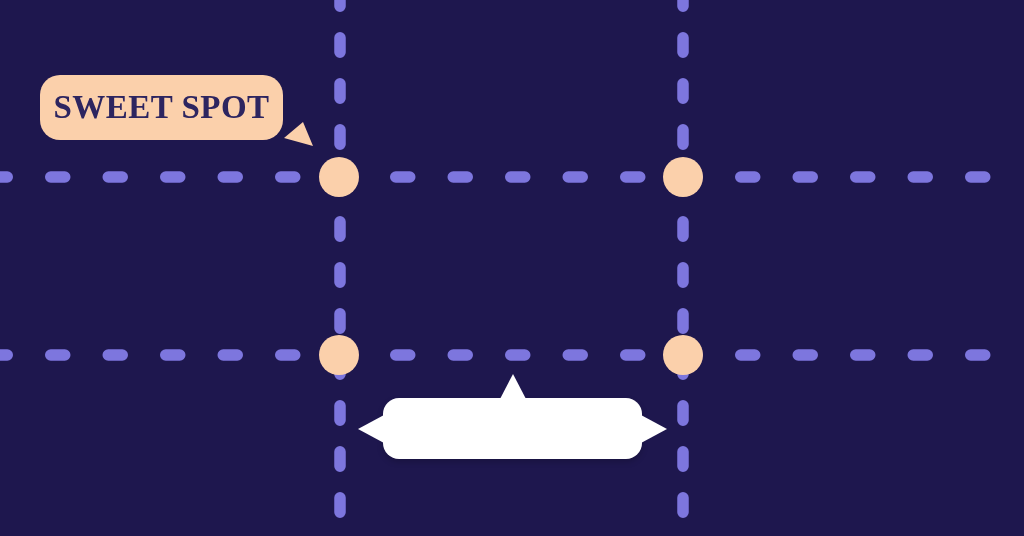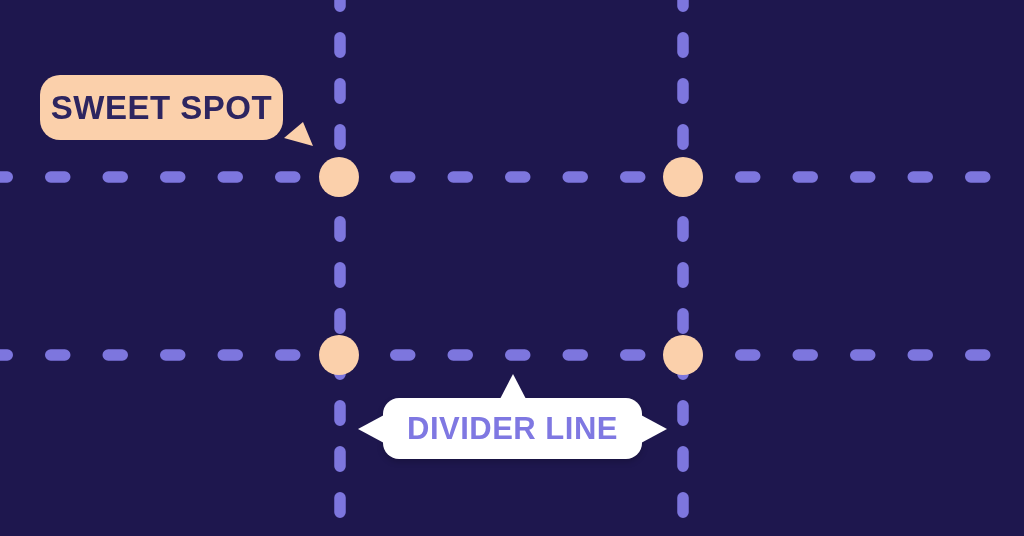--- a/index.html
+++ b/index.html
@@ -40,20 +40,21 @@
   }
 
   .sweet-label {
     left: 40px; top: 75px;
     width: 243px; height: 65px;
     background: var(--dot, #fbd0ab);
     border-radius: 20px;
     color: var(--label-navy, #2d2560);
     font-size: 33px;
     letter-spacing: 0.5px;
+    font-family: Liberation Serif, serif;
   }
 
   .divider-label {
     left: 383px; top: 398px;
     width: 259px; height: 61px;
     background: var(--bubble, #ffffff);
     border-radius: 16px;
     color: var(--label-purple, #7f78e2);
     font-size: 31px;
     letter-spacing: 0.5px;
@@ -112,16 +113,15 @@
   </div>
 
   <svg class="sweet-pointer-svg" viewBox="0 0 48 48">
     <polygon points="25,10 35,34 6,26"></polygon>
   </svg>
 
   <div class="callout divider-label">
     <div class="arrow arrow-top"></div>
     <div class="arrow arrow-left"></div>
     <div class="arrow arrow-right"></div>
-    <span>DIVIDER LINE</span>
   </div>
 
 </div>
 
 </body></html>

